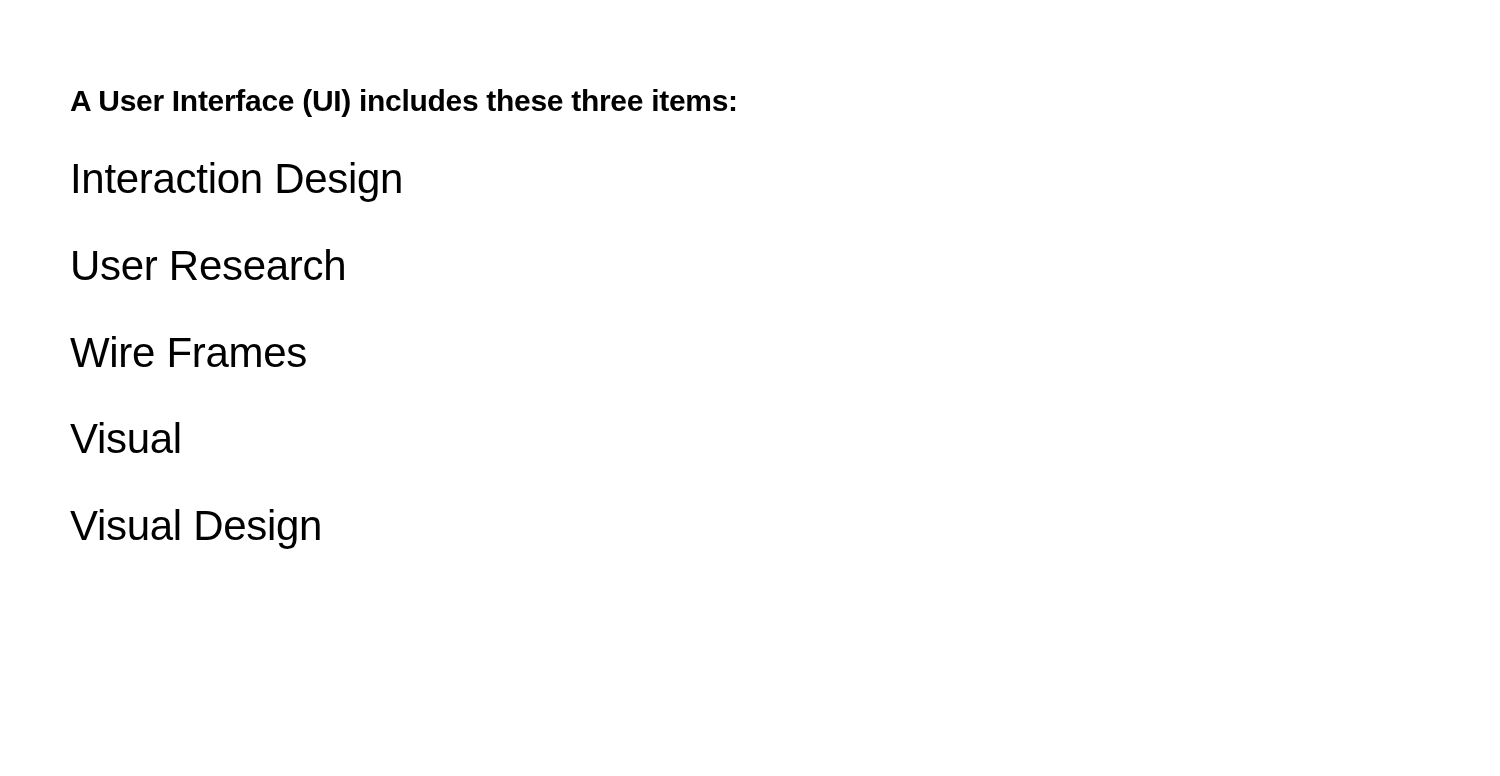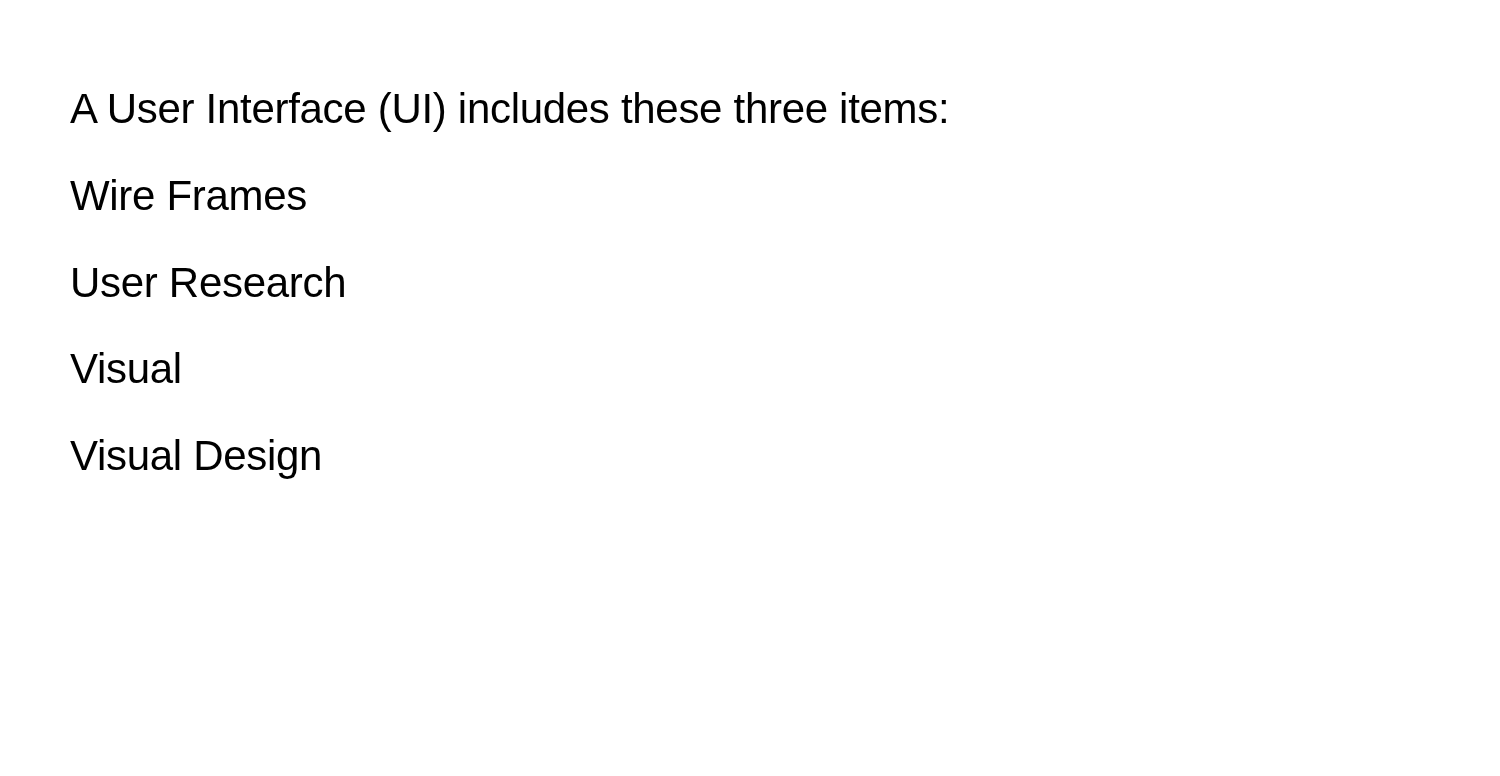--- a/index.html
+++ b/index.html
@@ -9,39 +9,40 @@
     }
     body {
       width: 1500px;
       height: 776px;
       background: #ffffff;
       font-family: -apple-system, BlinkMacSystemFont, "Segoe UI", Helvetica, Arial, sans-serif;
       color: #000000;
       padding: 80px 70px;
     }
     .heading {
-      font-size: 42px;
-      font-weight: 400;
+      font-size: 30px;
+      font-weight: 700;
       line-height: 1.4;
       margin-bottom: 28px;
       letter-spacing: -0.3px;
     }
     .list {
       list-style: none;
     }
     .list-item {
       font-size: 42px;
       font-weight: 400;
       line-height: 1.4;
       margin-bottom: 28px;
       letter-spacing: -0.3px;
     }
   </style>
 </head>
 <body>
 
 <div class="heading">A User Interface (UI) includes these three items:</div>
 <ul class="list">
+  <li class="list-item">Interaction Design</li>
+  <li class="list-item">User Research</li>
   <li class="list-item">Wire Frames</li>
-  <li class="list-item">User Research</li>
   <li class="list-item">Visual</li>
   <li class="list-item">Visual Design</li>
 </ul>
 
 </body></html>

